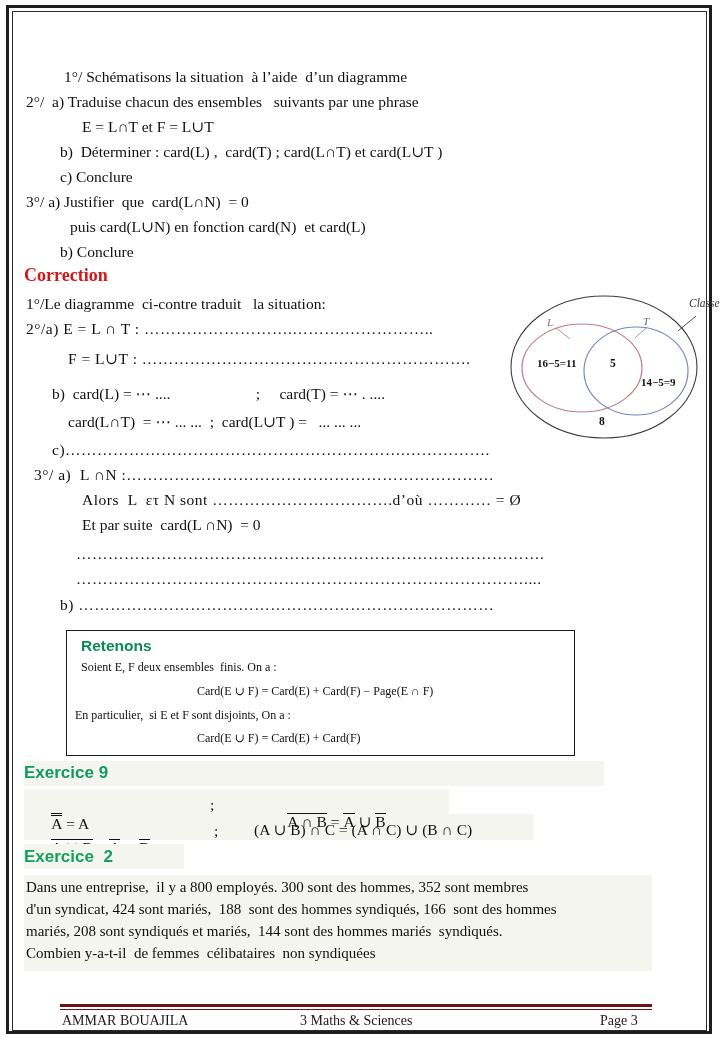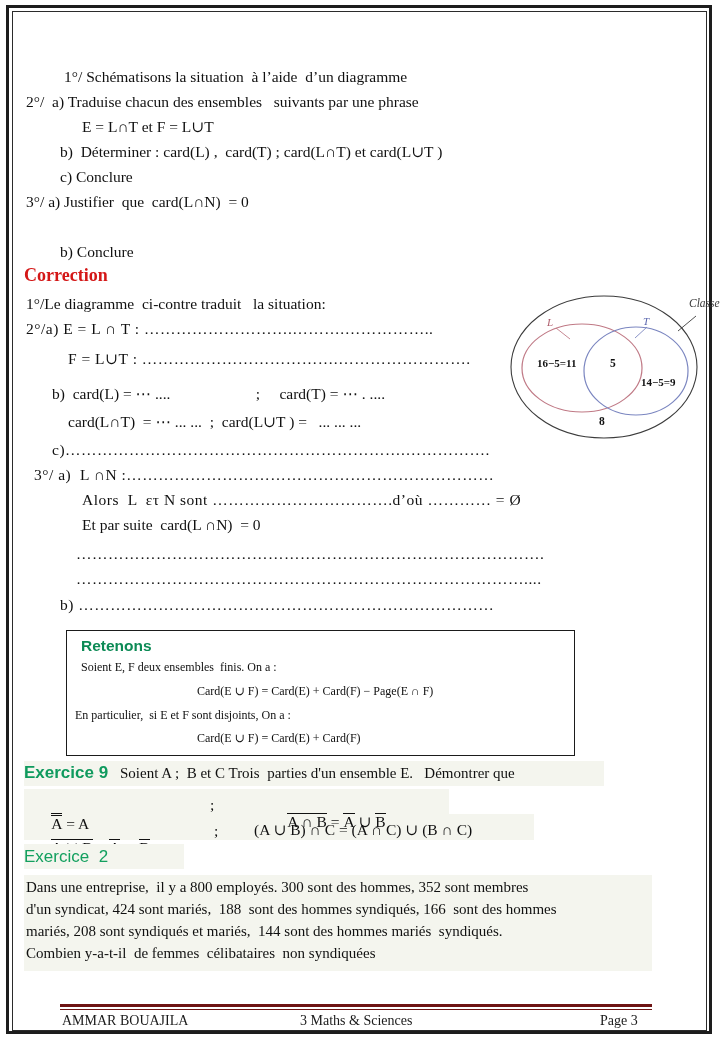--- a/index.html
+++ b/index.html
@@ -52,21 +52,21 @@
     font-family: "Liberation Serif", serif;
   }
   .green-head {
     color: #0f9a5e;
     font-weight: bold;
     font-size: 17px;
     font-family: "Liberation Sans", sans-serif;
   }
   .green-head-2 {
     color: #13a05f;
-    font-weight: normal;
+    font-weight: bold;
     font-size: 17px;
     font-family: "Liberation Sans", sans-serif;
   }
 
   .dots { letter-spacing: 0.5px; }
 
   
   .retenons-box {
     position: absolute;
     left: 52px;
@@ -150,20 +150,21 @@
     <div class="tl s16" style="left:12px; top:80px;">2°/  a) Traduise chacun des ensembles   suivants par une phrase</div>
 
     <div class="tl s16" style="left:68px; top:105px;">E = L∩T et F = L∪T</div>
 
     <div class="tl s16" style="left:46px; top:130px;">b)  Déterminer : card(L) ,  card(T) ; card(L∩T) et card(L∪T )</div>
 
     <div class="tl s16" style="left:46px; top:155px;">c) Conclure</div>
 
     <div class="tl s16" style="left:12px; top:180px;">3°/ a) Justifier  que  card(L∩N)  = 0</div>
 
+    <div class="tl s16" style="left:56px; top:205px;">puis card(L∪N) en fonction card(N)  et card(L)</div>
 
     <div class="tl s16" style="left:46px; top:230px;text-align:center;">b) Conclure</div>
 
     <div class="tl red-head" style="left:10px; top:252px;">Correction</div>
 
     <div class="tl s16" style="left:12px; top:282px;">1°/Le diagramme  ci-contre traduit   la situation:</div>
 
     <div class="tl s16 dots" style="left:12px; top:307px;">2°/a) E = L ∩ T : ……………………….……….……………..</div>
 
     <div class="tl s16 dots" style="left:54px; top:337px;">F = L∪T : ……………………………….…………………….</div>
@@ -222,21 +223,20 @@
       <div class="ret-line" style="left:8px; top:77px;">En particulier,  si E et F sont disjoints, On a :</div>
       <div class="ret-line" style="left:130px; top:100px;">Card(E ∪ F) = Card(E) + Card(F)</div>
     </div>
 
     <div class="hl" style="left:10px; top:748px; width:580px; height:25px;"></div>
     <div class="hl" style="left:10px; top:776px; width:425px; height:25px;"></div>
     <div class="hl" style="left:10px; top:801px; width:510px; height:26px;"></div>
 
     <div class="tl green-head" style="left:10px; top:750px;">Exercice 9</div>
 
-    <div class="tl s15" style="left:106px; top:752px;">Soient A ;  B et C Trois  parties d'un ensemble E.   Démontrer que</div>
 
     <div class="tl s16" style="left:14px; top:782px;">
       <span class="ovwrap"><span class="ov2"><span class="ov">A</span></span></span><span> = A</span>
     </div>
 
     <div class="tl s16" style="left:196px; top:783px;">;</div>
 
     <div class="tl s16" style="left:250px; top:782px;">
       <span class="ov">A ∩ B</span><span> = </span><span class="ov">A</span><span> ∪ </span><span class="ov">B</span>
     </div>

